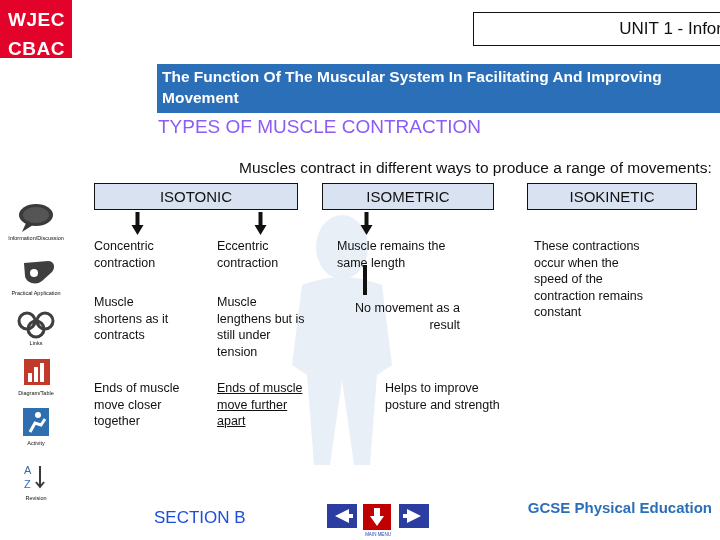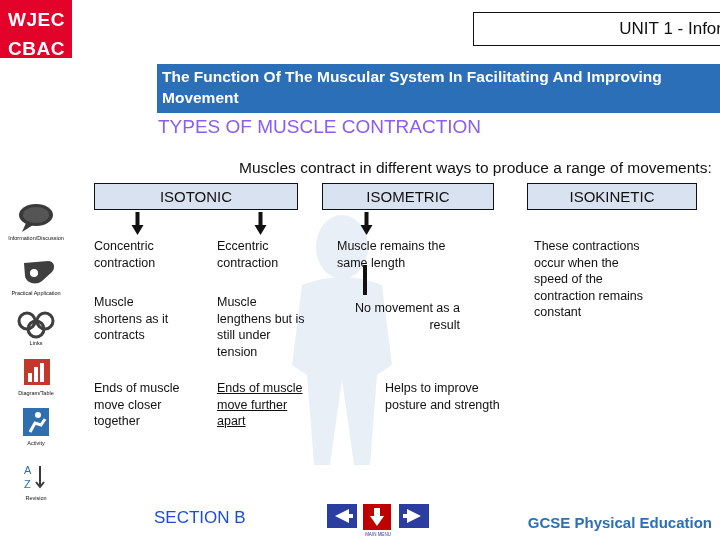--- a/index.html
+++ b/index.html
@@ -86,21 +86,21 @@
   }
   .cell{
     position:absolute;color:#111111;font-size:12.5px;line-height:16.5px;
   }
   .cell.center{ text-align:right; }
   
   #sectionb{
     position:absolute;left:82px;top:508px;font-size:17px;color:#1d4ed8;
   }
   #footerright{
-    position:absolute;right:8px;top:514px;font-size:15px;font-weight:bold;color:#2b6fb8;
+    position:absolute;right:8px;top:499px;font-size:15px;font-weight:bold;color:#2b6fb8;
   }
   #navgroup{
     position:absolute;left:255px;top:504px;width:100px;height:34px;
   }
   #navgroup .mm{
     position:absolute;left:26px;top:28px;width:50px;text-align:center;
     font-size:4.5px;color:#2b3da0;
   }
   .navarrow{position:absolute;top:0;}
 </style>

